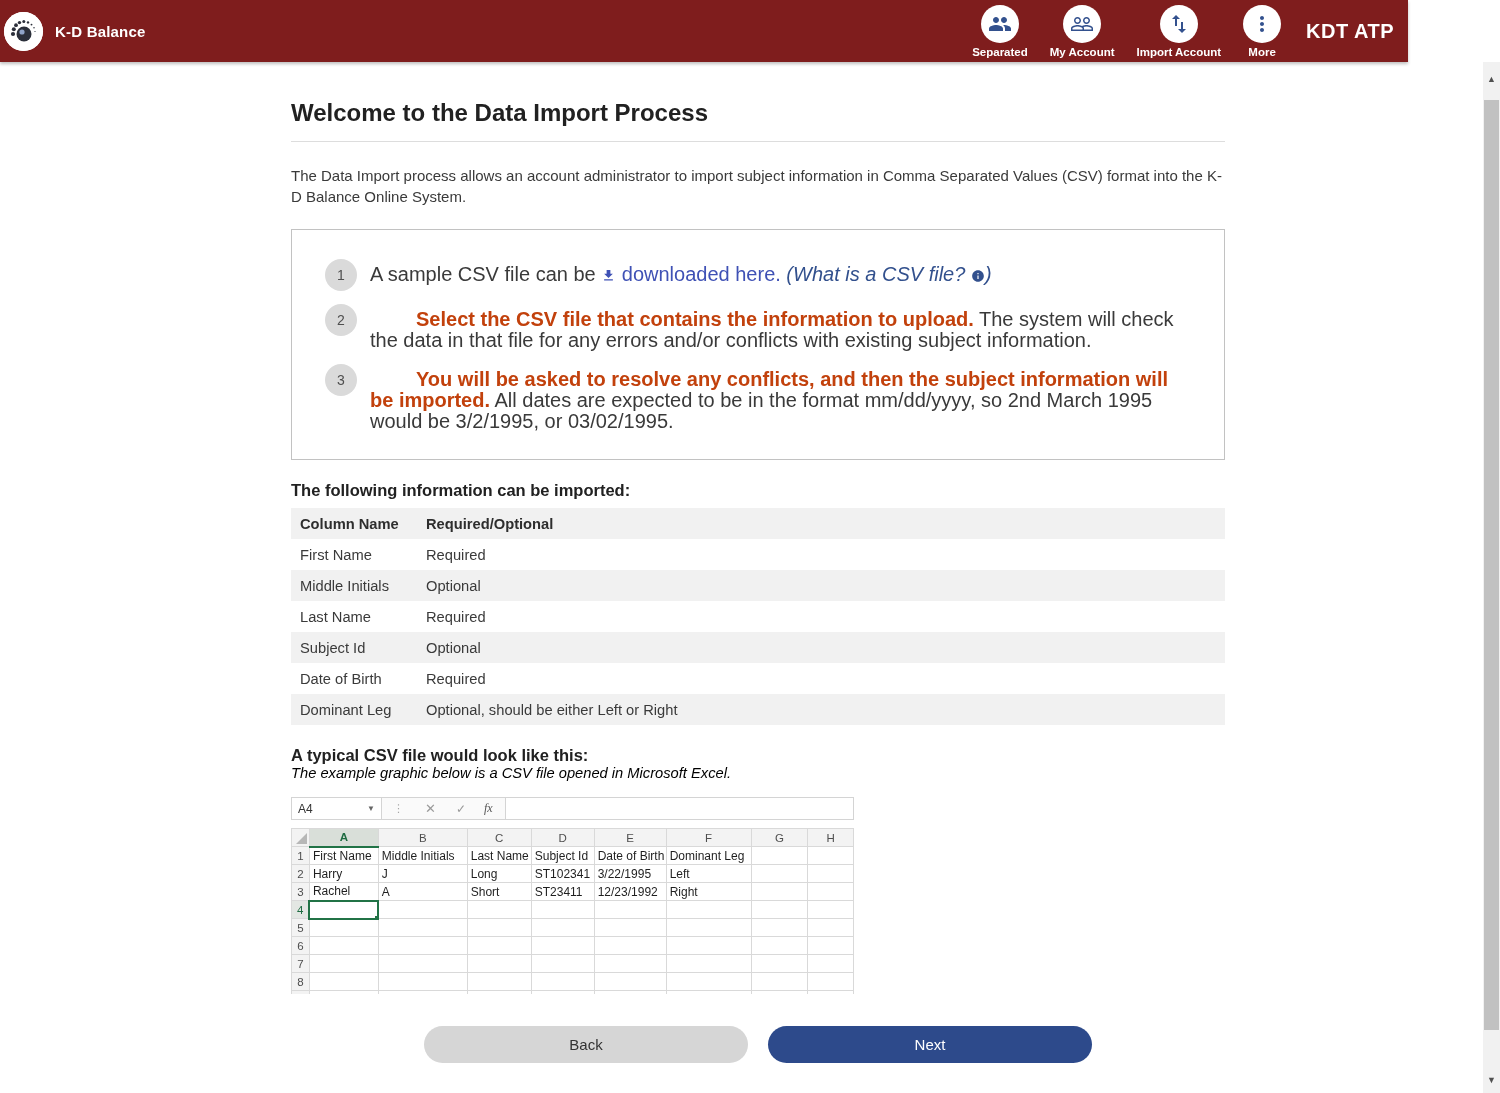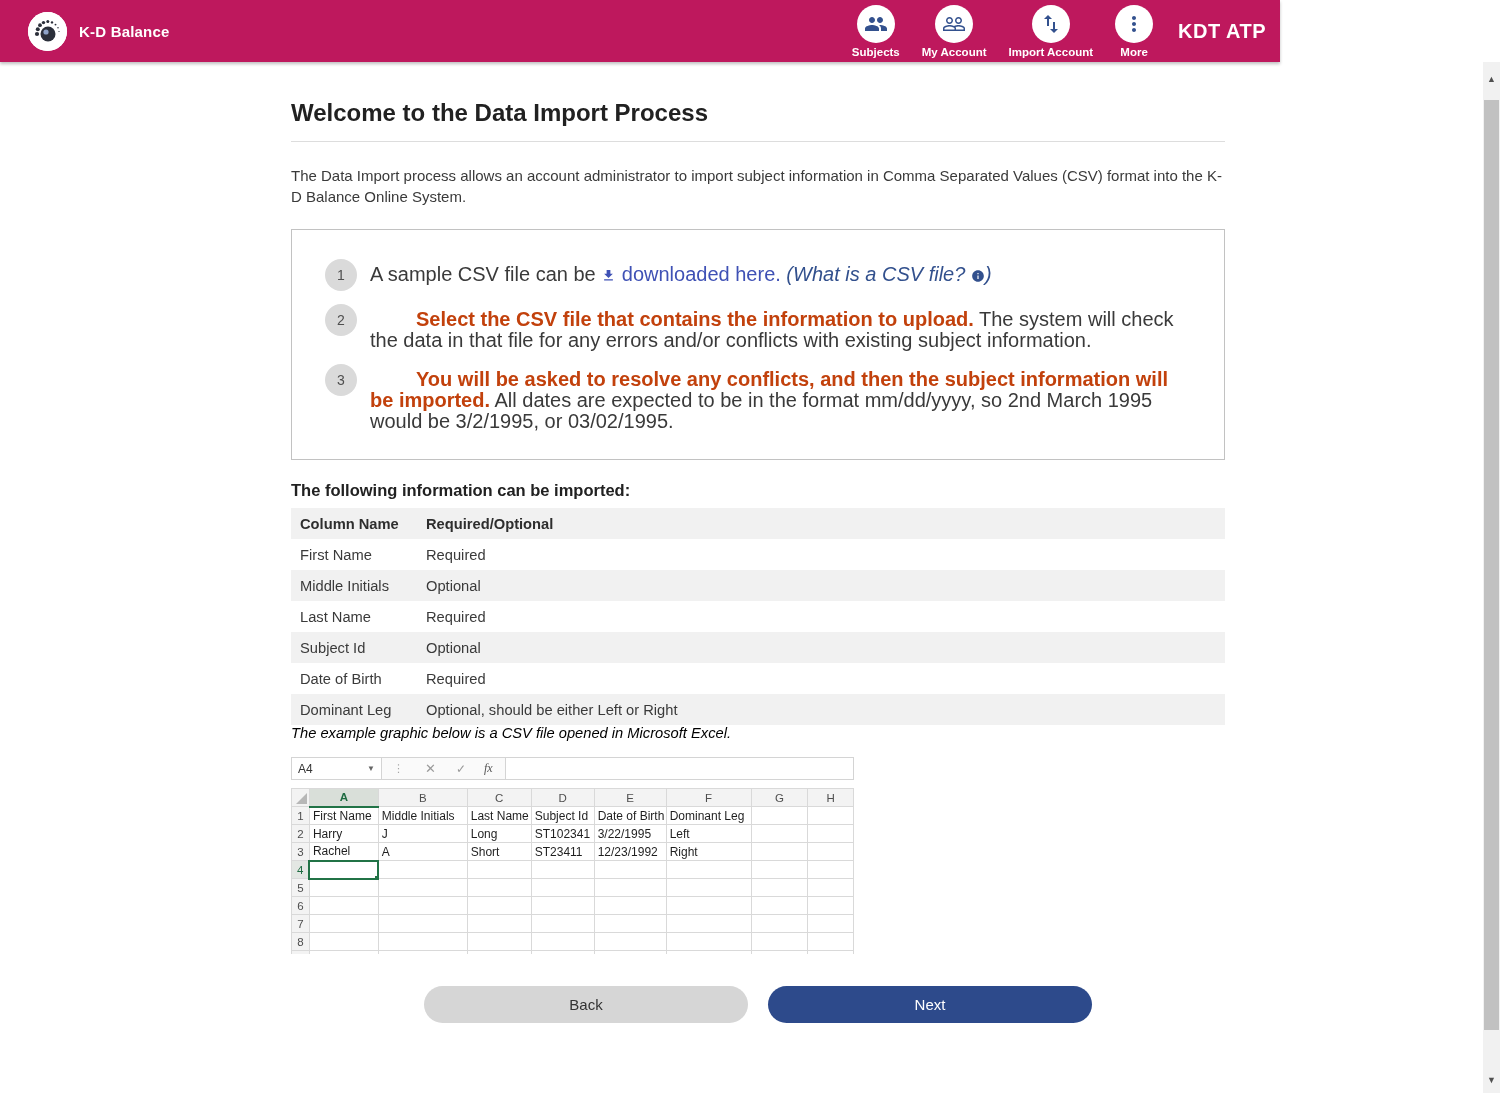--- a/index.html
+++ b/index.html
@@ -1,22 +1,22 @@
 <!DOCTYPE html>
 <html><head>
 <meta charset="utf-8">
 <style>
   * { margin:0; padding:0; box-sizing:border-box; }
   html,body { width:1500px; height:1093px; overflow:hidden; background:#fff;
               font-family:"Liberation Sans", sans-serif; }
 
   
-  .navbar { position:absolute; top:0; left:0; width:1280px; height:62px;
-            background:#be185d; display:flex; align-items:center;
-            justify-content:space-between; padding:0 14px 0 28px; z-index:10;
+  .navbar { position:absolute; top:0; left:0; width:1408px; height:62px;
+            background:#7f1d1d; display:flex; align-items:center;
+            justify-content:space-between; padding:0 14px 0 4px; z-index:10;
             box-shadow:0 2px 3px rgba(0,0,0,.25); }
   .brand { display:flex; align-items:center; gap:12px; }
   .logo { width:39px; height:39px; border-radius:50%; background:#fff;
           display:flex; align-items:center; justify-content:center; }
   .brand-name { color:#fff; font-size:15px; font-weight:bold; letter-spacing:.2px; }
   .nav-right { display:flex; align-items:center; }
   .nav-item { display:flex; flex-direction:column; align-items:center;
               margin:0 11px; cursor:pointer; }
   .nav-circle { width:38px; height:38px; border-radius:50%; background:#fff;
                 display:flex; align-items:center; justify-content:center; }
@@ -132,21 +132,21 @@
     <span class="brand-name">K-D Balance</span>
   </div>
   <nav class="nav-right">
     <div id="nav-items" style="display:flex;">
         <div class="nav-item">
           <div class="nav-circle">
             <svg viewBox="0 0 24 24">
               <path d="M16 11c1.66 0 2.99-1.34 2.99-3S17.66 5 16 5s-3 1.34-3 3 1.34 3 3 3zm-8 0c1.66 0 2.99-1.34 2.99-3S9.66 5 8 5 5 6.34 5 8s1.34 3 3 3zm0 2c-2.33 0-7 1.17-7 3.5V19h14v-2.5c0-2.33-4.67-3.5-7-3.5zm8 0c-.29 0-.62.02-.97.05 1.16.84 1.97 1.97 1.97 3.45V19h6v-2.5c0-2.33-4.67-3.5-7-3.5z"></path>
             </svg>
           </div>
-          <span class="nav-label">Subjects</span>
+          <span class="nav-label">Separated</span>
         </div>
         <div class="nav-item">
           <div class="nav-circle">
             <svg viewBox="0 0 24 24">
               <path d="M16.5 13c-1.2 0-3.07.34-4.5 1-1.43-.67-3.3-1-4.5-1C5.33 13 1 14.08 1 16.25V19h22v-2.75c0-2.17-4.33-3.25-6.5-3.25zm-4 4.5h-10v-1.25c0-.54 2.56-1.75 5-1.75s5 1.21 5 1.75v1.25zm9 0H14v-1.25c0-.46-.2-.86-.52-1.22.88-.3 1.96-.53 3.02-.53 2.44 0 5 1.21 5 1.75v1.25zM7.5 12c1.93 0 3.5-1.57 3.5-3.5S9.43 5 7.5 5 4 6.57 4 8.5 5.57 12 7.5 12zm0-5.5c1.1 0 2 .9 2 2s-.9 2-2 2-2-.9-2-2 .9-2 2-2zm9 5.5c1.93 0 3.5-1.57 3.5-3.5S18.43 5 16.5 5 13 6.57 13 8.5s1.57 3.5 3.5 3.5zm0-5.5c1.1 0 2 .9 2 2s-.9 2-2 2-2-.9-2-2 .9-2 2-2z"></path>
             </svg>
           </div>
           <span class="nav-label">My Account</span>
         </div>
         <div class="nav-item">
@@ -234,20 +234,21 @@
           <td class="c1">Date of Birth</td>
           <td>Required</td>
         </tr>
         <tr class="shade">
           <td class="c1">Dominant Leg</td>
           <td>Optional, should be either Left or Right</td>
         </tr>
       </tbody>
   </table>
 
+  <h2 class="section-heading">A typical CSV file would look like this:</h2>
   <p class="csv-note">The example graphic below is a CSV file opened in Microsoft Excel.</p>
 
   <div class="excel">
     <div class="xl-toolbar">
       <div class="xl-namebox">
         <span>A4</span>
         <span class="xl-caret">▼</span>
       </div>
       <div class="xl-btns">
         <span class="xl-handle">⋮</span>

